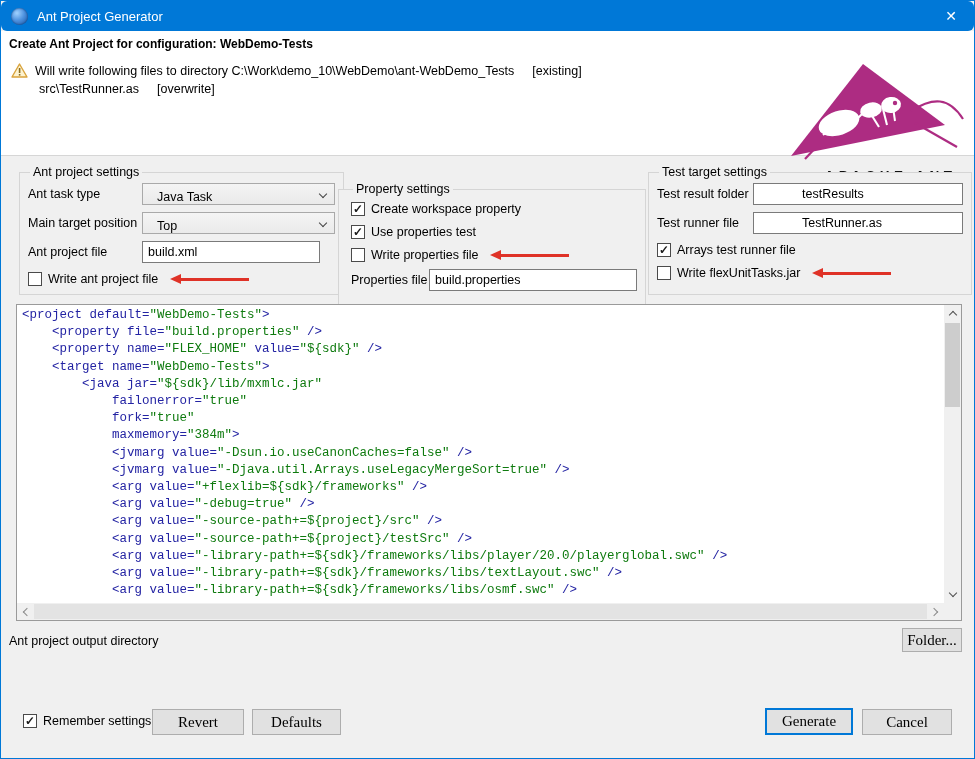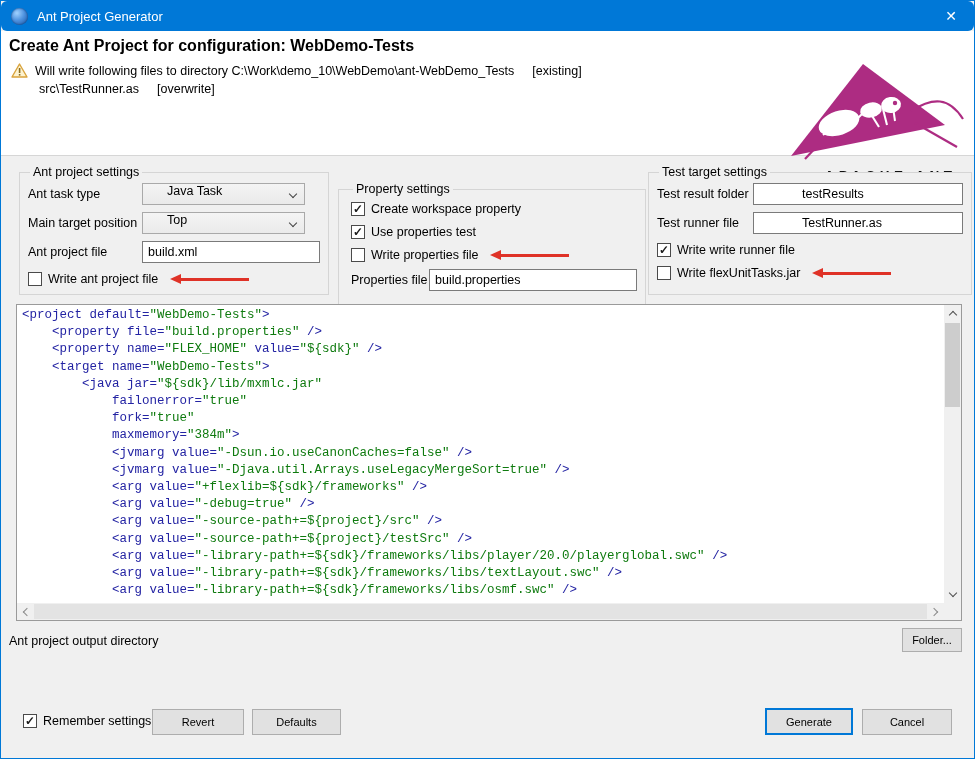--- a/index.html
+++ b/index.html
@@ -11,42 +11,42 @@
   }
   
   .titlebar{position:absolute;left:0;top:0;width:100%;height:30px;background:#0078d7;display:flex;align-items:center;border-radius:6px;}
   .app-ico{width:17px;height:17px;margin-left:10px;border-radius:50%;
     background:radial-gradient(circle at 35% 30%,#9fd1ff 0%,#4f93e0 45%,#164f9c 100%);
     box-shadow:inset 0 0 2px #0b3a75;}
   .titletext{color:#fff;font-size:13px;margin-left:9px;}
   .closebtn{position:absolute;right:0;top:0;width:46px;height:30px;display:flex;align-items:center;justify-content:center;color:#fff;font-size:14px;cursor:default;}
   
   .header{position:absolute;left:0;top:30px;width:100%;height:125px;background:#fff;border-bottom:1px solid #d6d6d6;}
-  .h-title{position:absolute;left:8px;top:6px;font-size:16px;font-weight:bold;}
+  .h-title{position:absolute;left:8px;top:6px;font-size:12px;font-weight:bold;}
   .warn-ico{position:absolute;left:10px;top:32px;}
   .warn-l1{position:absolute;left:34px;top:33px;white-space:nowrap;}
   .warn-l2{position:absolute;left:38px;top:51px;white-space:nowrap;}
   .warn-tag{margin-left:18px;}
   
   .logo{position:absolute;right:5px;top:32px;width:186px;height:120px;}
   .logo-text{position:absolute;right:0;bottom:0;font-size:13.5px;font-weight:bold;letter-spacing:4.5px;color:#111;white-space:nowrap;}
   
   fieldset{position:absolute;border:1px solid #d5d5d5;margin:0;padding:4px 8px 6px 8px;background:#f0f0f0;}
   fieldset legend{padding:0 3px;margin-left:2px;font-size:12.5px;}
   #grp-ant{left:18px;top:164px;width:310px;height:130px;}
   #grp-prop{left:337px;top:181px;width:300px;height:130px;padding-left:12px;}
   #grp-test{left:647px;top:164px;width:315px;height:130px;}
   .row{display:flex;align-items:center;margin-bottom:7px;height:22px;}
   .row.cbrow{height:18px;margin-bottom:5px;}
   .lbl{flex:none;}
   #grp-ant .lbl{width:114px;}
   #grp-prop .lbl{width:78px;}
   #grp-test .lbl{width:96px;}
-  .combo{flex:none;width:163px;height:22px;border:1px solid #a9a9a9;background:linear-gradient(#f4f4f4,#eaeaea);
-    display:flex;align-items:flex-start;padding:0 24px;position:relative;}
+  .combo{flex:none;width:193px;height:22px;border:1px solid #a9a9a9;background:linear-gradient(#f4f4f4,#eaeaea);
+    display:flex;align-items:flex-end;padding:0 14px;position:relative;}
   .combo .chev{position:absolute;right:8px;top:7px;width:6px;height:6px;border-right:1.3px solid #444;border-bottom:1.3px solid #444;transform:rotate(45deg);}
   input.txt{height:22px;border:1px solid #7a7a7a;background:#fff;padding:0 5px;font-family:"Liberation Sans",sans-serif;font-size:12.5px;}
   #grp-ant input.txt{width:178px;}
   #grp-prop input.txt{width:208px;flex:1;}
   #grp-test input.txt{width:210px;flex:1;padding-left:48px;}
   .cb{flex:none;width:14px;height:14px;border:1px solid #4a4a4a;background:#fff;margin-right:6px;
     font-size:12px;line-height:12px;text-align:center;color:#1a1a1a;font-weight:bold;}
   
   .arrow{display:inline-flex;align-items:center;margin-left:12px;}
   .arrow .head{width:0;height:0;border-top:5px solid transparent;border-bottom:5px solid transparent;border-right:11px solid #df3227;}
@@ -65,21 +65,21 @@
   .hsb .thumb{position:absolute;top:1px;bottom:1px;left:17px;right:17px;background:#e3e3e3;}
   .sb-btn{position:absolute;width:17px;height:17px;display:flex;align-items:center;justify-content:center;}
   .chev{display:inline-block;width:6px;height:6px;border-right:1.6px solid #505050;border-bottom:1.6px solid #505050;}
   .chev.up{transform:rotate(-135deg);margin-top:3px;}
   .chev.down{transform:rotate(45deg);margin-bottom:3px;}
   .chev.left{transform:rotate(135deg);margin-left:3px;border-color:#8a8a8a;}
   .chev.right{transform:rotate(-45deg);margin-right:3px;border-color:#8a8a8a;}
   
   .out-lbl{position:absolute;left:8px;top:633px;}
   .out-input{position:absolute;left:178px;top:628px;width:715px;}
-  .btn{background:#e1e1e1;border:1px solid #adadad;font-family:Liberation Sans, sans-serif;font-size:11px;
+  .btn{background:#e1e1e1;border:1px solid #adadad;font-family:Liberation Serif, serif;font-size:15px;
     display:flex;align-items:center;justify-content:center;cursor:default;}
   #btn-folder{position:absolute;left:901px;top:627px;width:60px;height:24px;}
   
   .remember{position:absolute;left:22px;top:713px;display:flex;align-items:center;}
   #btn-revert{position:absolute;left:151px;top:708px;width:92px;height:26px;}
   #btn-defaults{position:absolute;left:251px;top:708px;width:89px;height:26px;}
   #btn-generate{position:absolute;left:764px;top:707px;width:88px;height:27px;border:2px solid #0078d7;}
   #btn-cancel{position:absolute;left:861px;top:708px;width:90px;height:26px;}
 </style>
 </head>
@@ -194,21 +194,21 @@
     <div class="row">
       <span class="lbl">Test result folder</span>
       <input class="txt" value="testResults" style="">
     </div>
     <div class="row">
       <span class="lbl">Test runner file</span>
       <input class="txt" value="TestRunner.as" style="">
     </div>
     <div class="row cbrow">
       <span class="cb checked">✓</span>
-      <span>Write write runner file</span>
+      <span>Arrays test runner file</span>
     </div>
     <div class="row cbrow">
       <span class="cb"></span>
       <span>Write flexUnitTasks.jar</span>
       <span class="arrow">
           <i class="head"></i>
           <i class="shaft"></i>
         </span>
     </div>
   </fieldset>

